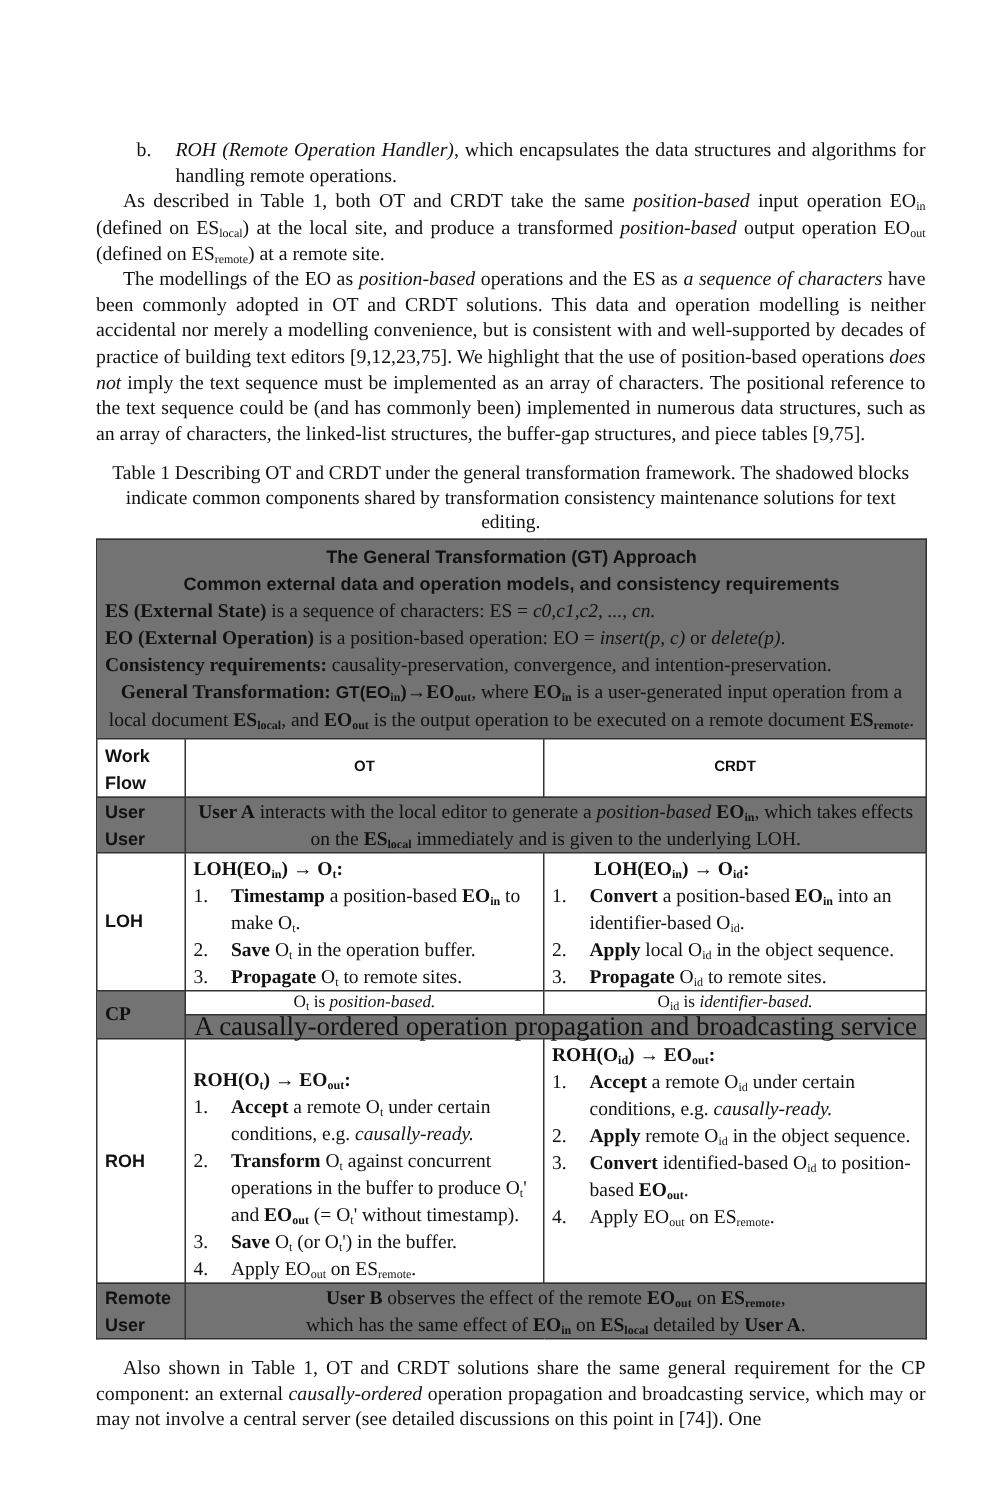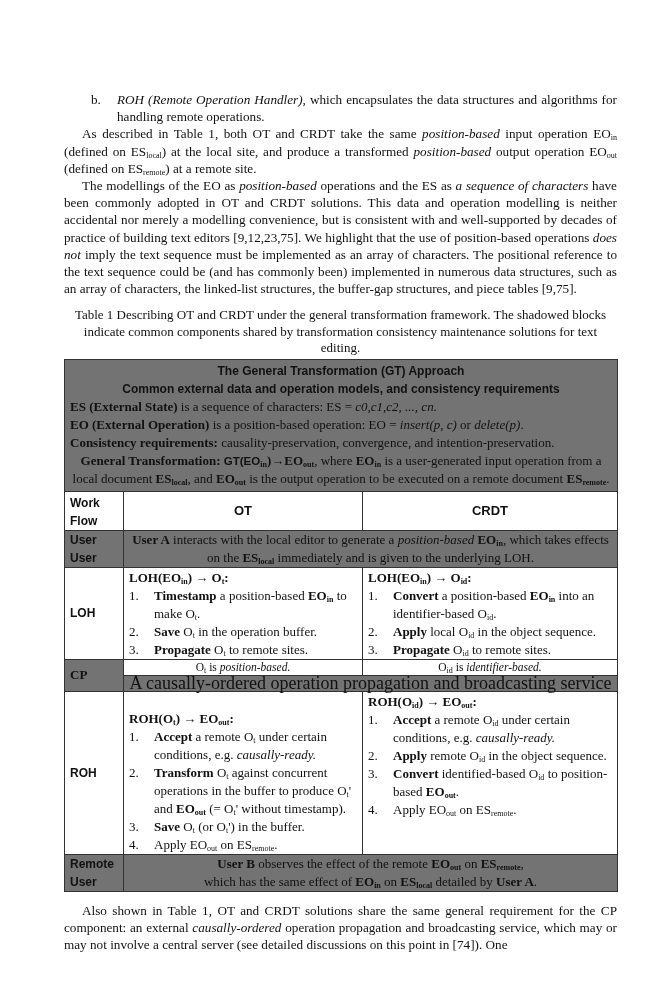--- a/index.html
+++ b/index.html
@@ -15,21 +15,21 @@
   table.gt { border-collapse: collapse; width: 554px; font-size: 13px; line-height: 18px; }
   table.gt td { border: 1.3px solid #333; padding: 0 5px; vertical-align: top; }
   .shade { background: #737373; }
   .sans { font-family: "Liberation Sans", sans-serif; }
   .hdr { text-align: center; font-weight: bold; font-size: 12px; }
   .wf { width: 48px; font-family: "Liberation Sans", sans-serif; font-weight: bold; font-size: 12px; vertical-align: middle !important; }
   .center { text-align: center; }
   ol.steps { margin: 0; padding: 0; list-style: none; }
   ol.steps li { position: relative; padding-left: 25px; }
   ol.steps li .n { position: absolute; left: 0; }
-  .colhead { font-family: "Liberation Sans", sans-serif; font-weight: bold; text-align: center; vertical-align: middle !important; font-size: 13px; }
+  .colhead { font-family: "Liberation Sans", sans-serif; font-weight: bold; text-align: center; vertical-align: middle !important; font-size: 10px; }
 </style>
 </head>
 <body>
 
 <div class="page">
 
   <p class="txt listb" style="margin-top:91px;">
     <span class="lbl">b.</span><i>ROH (Remote Operation Handler)</i><span>, which encapsulates the data structures and algorithms for handling remote operations.</span>
   </p>
 
@@ -73,21 +73,21 @@
       <td class="wf">LOH</td>
       <td style="padding-top:1px;">
         <div style="font-weight:bold;"><span>LOH(EO</span><sub>in</sub><span>) → O</span><sub>t</sub>:</div>
         <ol class="steps">
           <li><span class="n">1.</span><b>Timestamp</b><span> a position-based </span><b>EO</b><b><sub>in</sub></b><span> to make O</span><sub>t</sub><span>.</span></li>
           <li><span class="n">2.</span><b>Save</b><span> O</span><sub>t</sub><span> in the operation buffer.</span></li>
           <li><span class="n">3.</span><b>Propagate</b><span> O</span><sub>t</sub><span> to remote sites.</span></li>
         </ol>
       </td>
       <td style="padding-top:1px;">
-        <div style="font-weight:bold;"><span>LOH(EO</span><sub>in</sub><span>) → O</span><sub>id</sub>:</div>
+        <div style="font-weight:bold;margin-left:28px;"><span>LOH(EO</span><sub>in</sub><span>) → O</span><sub>id</sub>:</div>
         <ol class="steps">
           <li><span class="n">1.</span><b>Convert</b><span> a position-based </span><b>EO</b><b><sub>in</sub></b><span> into an identifier-based O</span><sub>id</sub><span>.</span></li>
           <li><span class="n">2.</span><b>Apply</b><span> local O</span><sub>id</sub><span> in the object sequence.</span></li>
           <li><span class="n">3.</span><b>Propagate</b><span> O</span><sub>id</sub><span> to remote sites.</span></li>
         </ol>
       </td>
     </tr>
 
     <tr style="font-size:11.5px;">
       <td rowspan="2" class="shade" style="font-weight:bold; vertical-align:middle; font-size:13px;">CP</td>

